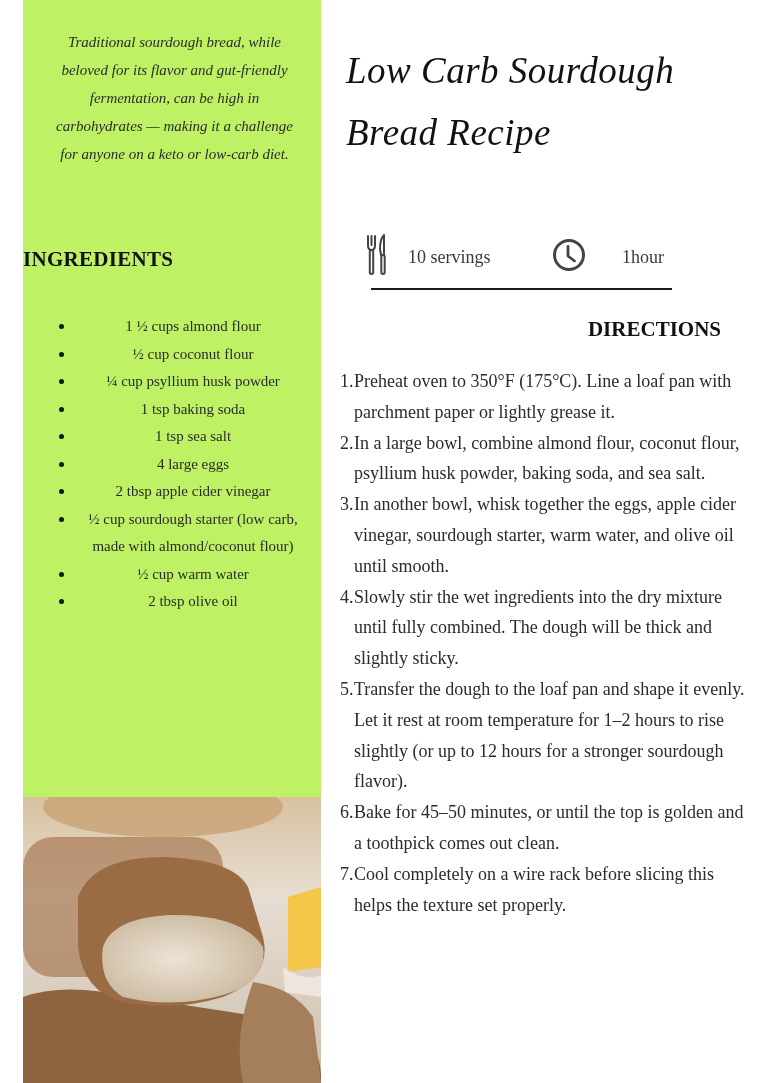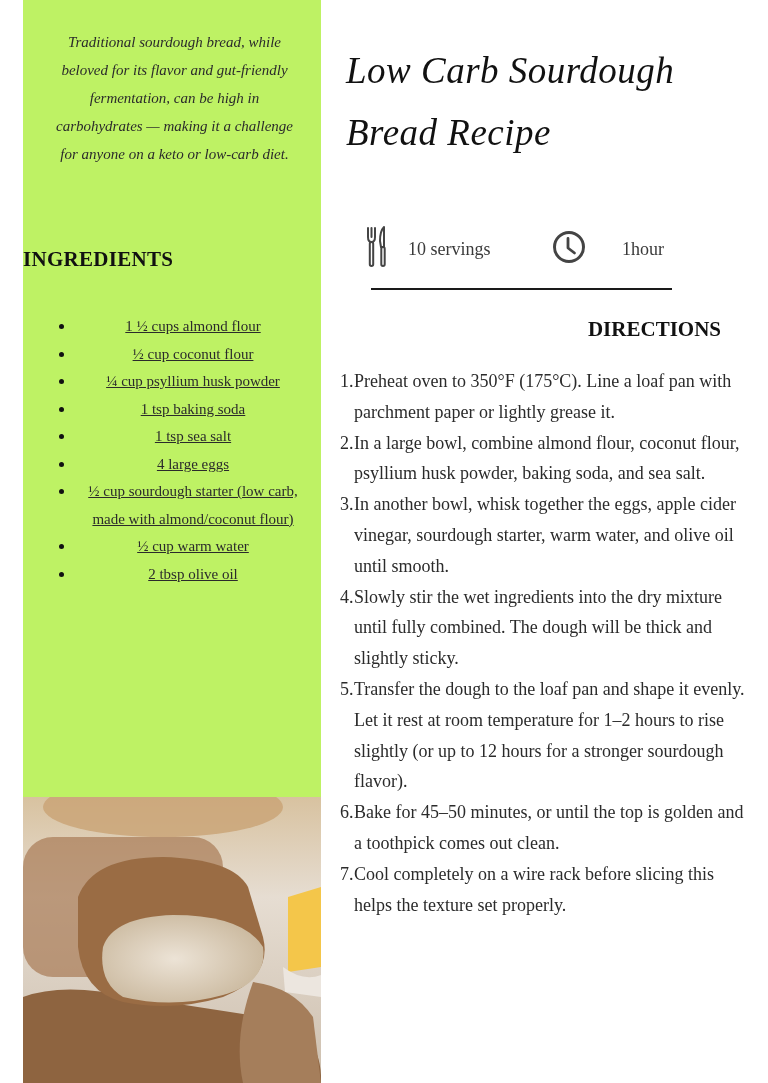--- a/index.html
+++ b/index.html
@@ -16,41 +16,41 @@
     font-family: "Liberation Serif", serif; font-size: 15px; line-height: 28px;
     color: #2b2b2b;
   }
   .ing-heading {
     position: absolute; left: 0; width: 298px; top: 247px;
     font-family: "Liberation Serif", serif; font-weight: bold;
     font-size: 21px; letter-spacing: 0.3px; color: #111;
   }
   .ing-list {
     position: absolute; left: 0; top: 313px; width: 298px; list-style: none;
-    font-family: "Liberation Serif", serif; font-size: 15px; line-height: 27.5px; color: #2b2b2b; text-decoration: underline;
+    font-family: "Liberation Serif", serif; font-size: 15px; line-height: 27.5px; color: #2b2b2b;
   }
   .ing-item { position: relative; padding-left: 62px; padding-right: 20px; text-align: center; }
   .ing-item .bullet {
     position: absolute; left: 36px; top: 11px; width: 5px; height: 5px; border-radius: 50%;
     background: #111;
   }
   .photo {
     position: absolute; left: 23px; top: 797px; width: 298px; height: 286px; overflow: hidden;
     background: #d9c8ac;
   }
 
   .title {
     position: absolute; left: 346px; top: 40px; width: 400px;
     font-family: Liberation Serif, serif; font-style: italic; font-weight: normal;
     font-size: 37px; line-height: 62px; color: #111; letter-spacing: 0.5px;
   }
   .meta {
     position: absolute; top: 226px; left: 366px; height: 46px; width: 320px;
   }
-  .meta-item { position: absolute; top: 0; height: 46px; display: flex; align-items: center; }
+  .meta-item { position: absolute; top: 8px; height: 46px; display: flex; align-items: center; }
   .meta-servings { left: 0; }
   .meta-time { left: 186px; }
   .meta-text {
     font-family: "Liberation Serif", serif; font-size: 18px; color: #3a3a3a;
   }
   .meta-servings .meta-text { margin-left: 20px; }
   .meta-time .meta-text { margin-left: 36px; }
   .divider {
     position: absolute; left: 371px; top: 288px; width: 301px; height: 2px; background: #1a1a1a;
   }
@@ -73,20 +73,21 @@
 
   <h2 class="ing-heading">INGREDIENTS</h2>
 
   <ul class="ing-list">
     <li class="ing-item"><span class="bullet"></span><span>1 ½ cups almond flour</span></li>
     <li class="ing-item"><span class="bullet"></span><span>½ cup coconut flour</span></li>
     <li class="ing-item"><span class="bullet"></span><span>¼ cup psyllium husk powder</span></li>
     <li class="ing-item"><span class="bullet"></span><span>1 tsp baking soda</span></li>
     <li class="ing-item"><span class="bullet"></span><span>1 tsp sea salt</span></li>
     <li class="ing-item"><span class="bullet"></span><span>4 large eggs</span></li>
+    <li class="ing-item"><span class="bullet"></span><span>2 tbsp apple cider vinegar</span></li>
     <li class="ing-item"><span class="bullet"></span><span>½ cup sourdough starter (low carb, made with almond/coconut flour)</span></li>
     <li class="ing-item"><span class="bullet"></span><span>½ cup warm water</span></li>
     <li class="ing-item"><span class="bullet"></span><span>2 tbsp olive oil</span></li>
   </ul>
 </div>
 
 <div class="photo" aria-label="Sliced low carb sourdough bread loaves with butter">
   <svg width="298" height="286" viewBox="0 0 298 286" xmlns="http://www.w3.org/2000/svg">
     <defs>
       <linearGradient id="bg" x1="0" y1="0" x2="0" y2="1">

